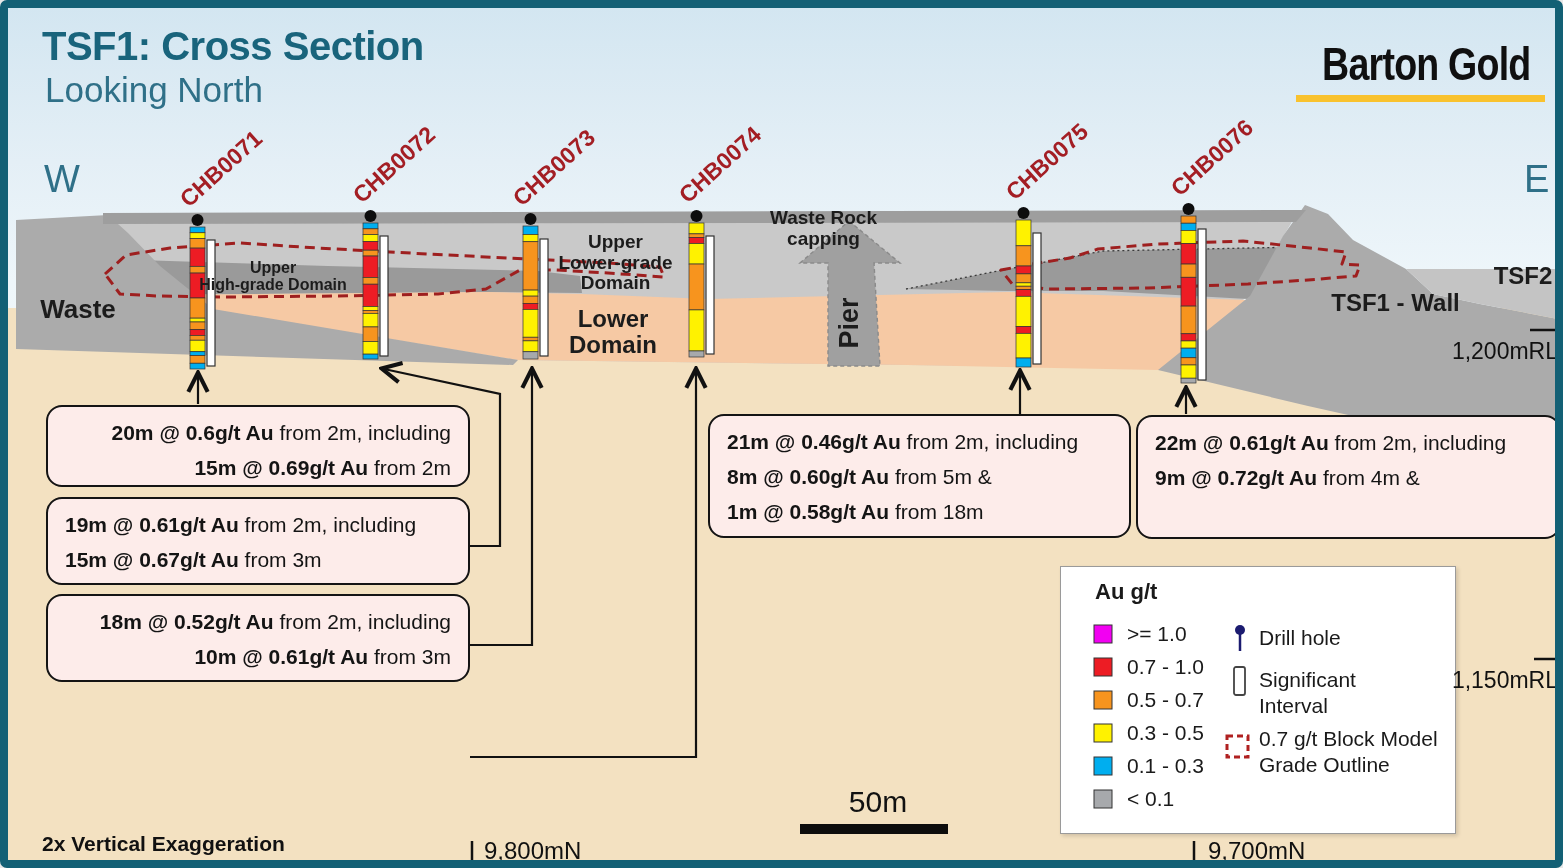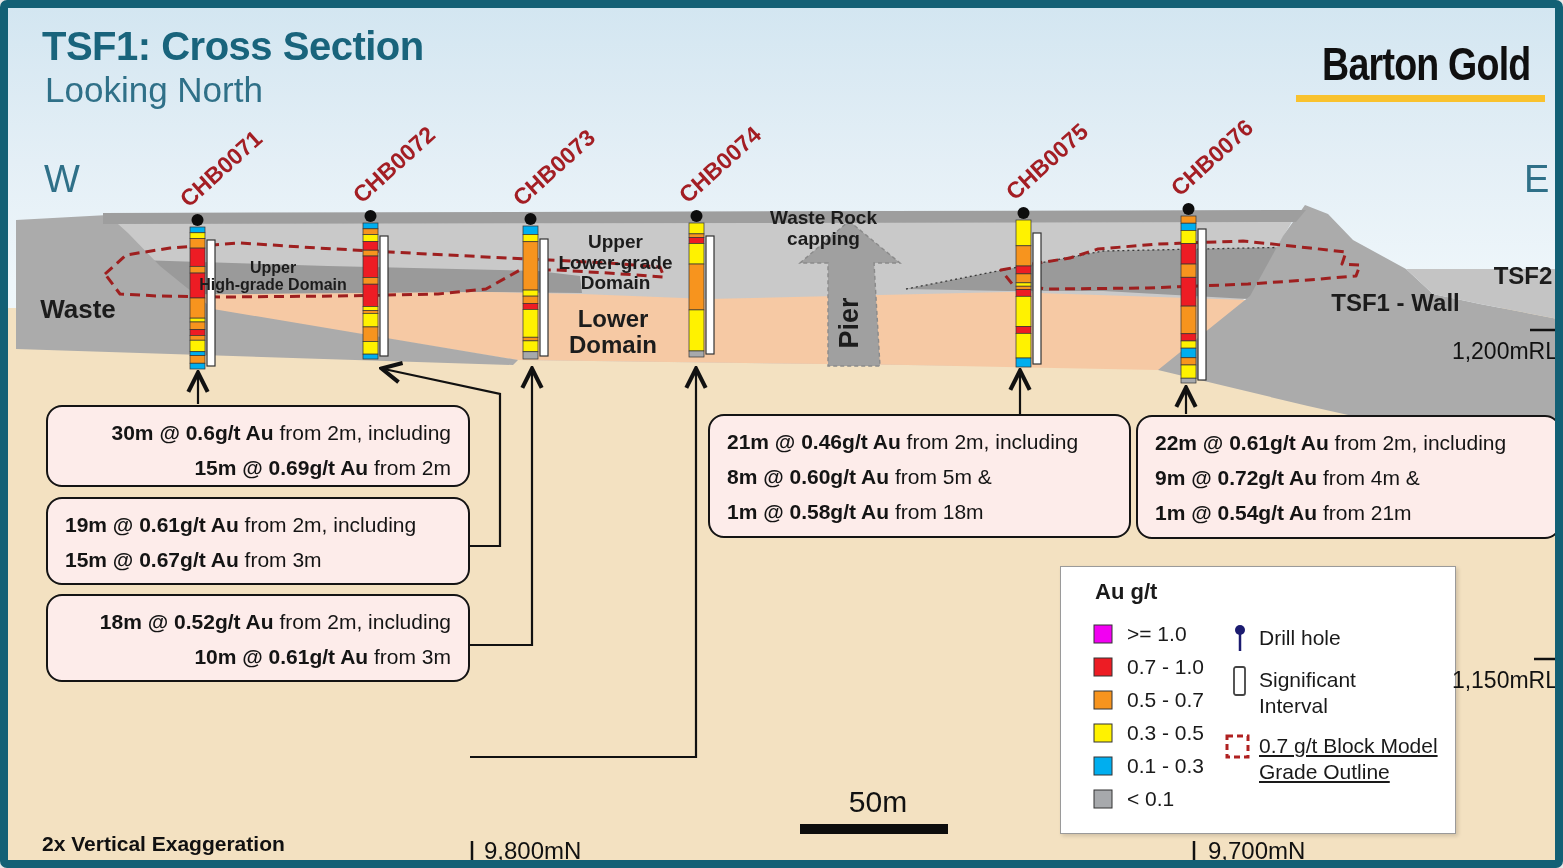--- a/index.html
+++ b/index.html
@@ -231,40 +231,39 @@
   </div>
   <div class="tlabel" id="lbl-lower">
     <div>Lower</div>
     <div>Domain</div>
   </div>
   <div class="tlabel" id="lbl-pier">Pier</div>
   <div class="tlabel" id="lbl-tsf1wall">TSF1 - Wall</div>
   <div class="tlabel" id="lbl-tsf2">TSF2</div>
 
   <div class="callout" id="co0" style="text-align: right;">
-      <div><b>30m @ 0.6g/t Au</b><span> from 2m, including</span></div>
+      <div><b>20m @ 0.6g/t Au</b><span> from 2m, including</span></div>
       <div><b>15m @ 0.69g/t Au</b><span> from 2m</span></div>
     </div>
   <div class="callout" id="co1" style="">
       <div><b>19m @ 0.61g/t Au</b><span> from 2m, including</span></div>
       <div><b>15m @ 0.67g/t Au</b><span> from 3m</span></div>
     </div>
   <div class="callout" id="co2" style="text-align: right;">
       <div><b>18m @ 0.52g/t Au</b><span> from 2m, including</span></div>
       <div><b>10m @ 0.61g/t Au</b><span> from 3m</span></div>
     </div>
   <div class="callout" id="co4" style="text-align: left;">
       <div><b>21m @ 0.46g/t Au</b><span> from 2m, including</span></div>
       <div><b>8m @ 0.60g/t Au</b><span> from 5m &amp;</span></div>
       <div><b>1m @ 0.58g/t Au</b><span> from 18m</span></div>
     </div>
   <div class="callout" id="co5" style="text-align: left;">
       <div><b>22m @ 0.61g/t Au</b><span> from 2m, including</span></div>
       <div><b>9m @ 0.72g/t Au</b><span> from 4m &amp;</span></div>
-      <div><b>1m @ 0.54g/t Au</b><span> from 21m</span></div>
     </div>
 
   <div class="abs" id="legend">
     <div id="legend-title">Au g/t</div>
     <div class="grade-row" style="top:55px;">
       <svg width="20" height="20">
           <rect x="1" y="1" width="18" height="18" stroke="#333" fill="#f200f2"></rect>
         </svg>
       <span>&gt;= 1.0</span>
     </div>
@@ -309,21 +308,21 @@
       <rect x="3" y="2" width="11" height="28" fill="#fff" stroke="#444" stroke-width="1.8" rx="2"></rect>
     </svg>
     <div class="sym-label" style="top:100px;">
       <div>Significant</div>
       <div>Interval</div>
     </div>
 
     <svg class="sym-icon" style="left:163px;top:166px;" width="28" height="28">
       <rect x="3" y="3" width="21" height="21" fill="none" stroke="#b02020" stroke-width="3" stroke-dasharray="6 4"></rect>
     </svg>
-    <div class="sym-label" style="top:166px;text-decoration:underline;">
+    <div class="sym-label" style="top:159px;">
       <div>0.7 g/t Block Model</div>
       <div>Grade Outline</div>
     </div>
   </div>
 
   <div class="gridref" id="mn-left">9,800mN</div>
   <div class="gridref" id="mn-right">9,700mN</div>
   <div class="gridref" id="mrl-upper">1,200mRL</div>
   <div class="gridref" id="mrl-lower">1,150mRL</div>
   <div class="abs" id="scale-label">50m</div>

